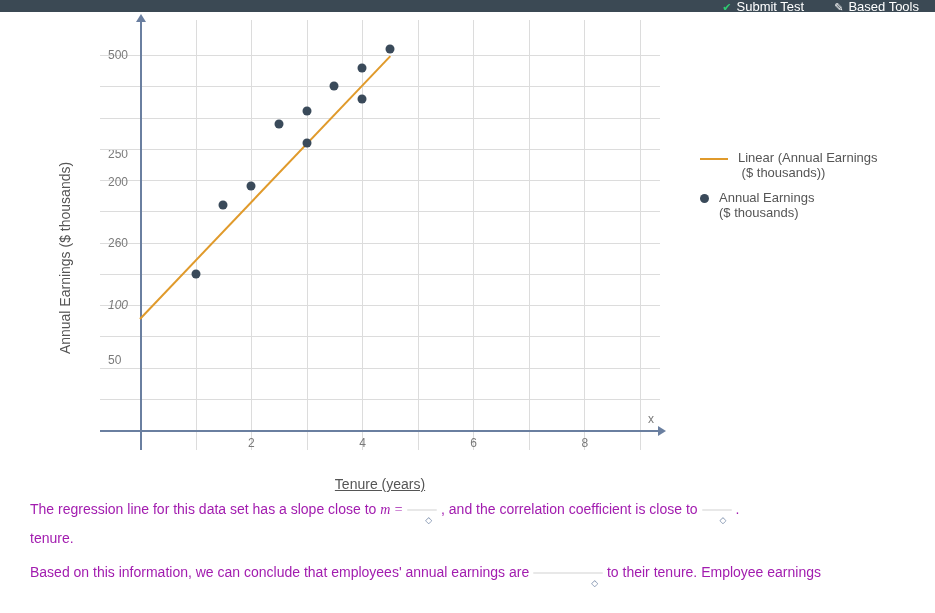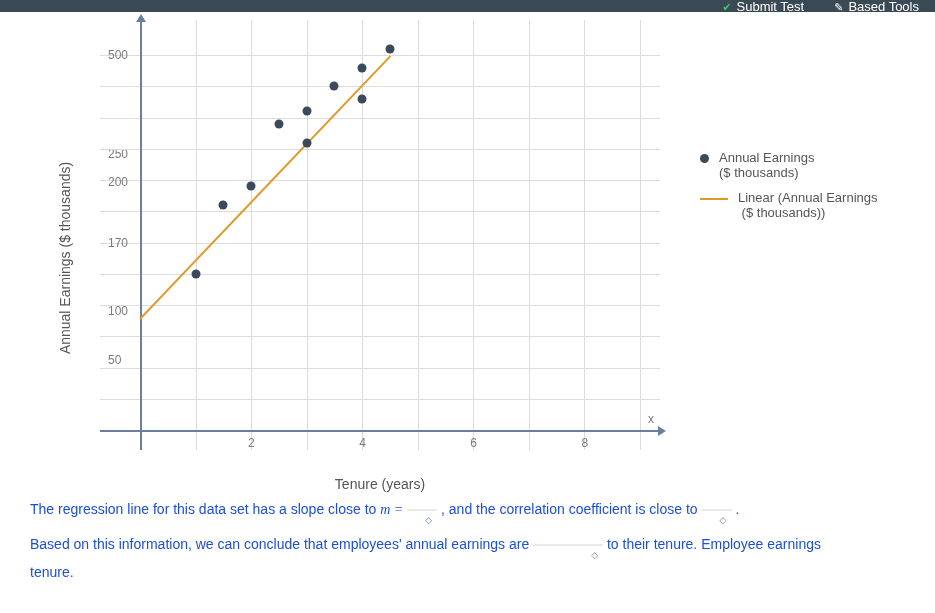--- a/index.html
+++ b/index.html
@@ -97,20 +97,21 @@
       background: #e09a2b;
       transform-origin: left center;
     }
     .x-axis-label {
       position: absolute;
       left: 50%;
       bottom: -42px;
       transform: translateX(-50%);
       color: #555;
       font-size: 14px;
+      text-decoration: underline;
     }
     .axis-x-name {
       position: absolute;
       color: #7a7a7a;
       font-size: 12px;
     }
     .legend {
       padding-top: 130px;
       padding-left: 20px;
       color: #555;
@@ -131,21 +132,21 @@
     }
     .legend-line {
       width: 28px; height: 2px;
       background: #e09a2b;
       flex-shrink: 0;
       margin-top: 8px;
     }
     .question-area {
       padding: 15px 30px 0 30px;
       line-height: 2;
-      color: #1d4ed8;
+      color: #a21caf;
     }
     .pill-select {
       display: inline-block;
       background: #e8e8e8;
       border-radius: 10px;
       padding: 1px 18px 1px 12px;
       font-size: 12px;
       color: #6a7fa0;
       position: relative;
       cursor: pointer;
@@ -179,23 +180,23 @@
 <div class="main-area">
 
   <div class="chart-zone">
     <div class="y-axis-label">Annual Earnings ($ thousands)</div>
     <div class="plot" id="plot">
 
       <div class="x-axis-label">Tenure (years)</div>
     <div class="grid-line-h" style="top: 347.5px; left: 0px;"></div>
         <div class="tick-label" style="top: 333px; left: 8px;">50</div>
         <div class="grid-line-h" style="top: 285px; left: 0px;"></div>
-        <div class="tick-label" style="top: 284px; left: 8px;">100</div>
+        <div class="tick-label" style="top: 278px; left: 8px; font-style: italic;">100</div>
         <div class="grid-line-h" style="top: 222.5px; left: 0px;"></div>
-        <div class="tick-label" style="top: 215.5px; left: 8px;">170</div>
+        <div class="tick-label" style="top: 215.5px; left: 8px;">260</div>
         <div class="grid-line-h" style="top: 160px; left: 0px;"></div>
         <div class="tick-label" style="top: 155px; left: 8px;">200</div>
         <div class="grid-line-h" style="top: 97.5px; left: 0px;"></div>
         <div class="tick-label" style="top: 90.5px; left: 8px; margin-top: 36px;">250</div>
         <div class="grid-line-h" style="top: 35px; left: 0px;"></div>
         <div class="tick-label" style="top: 28px; left: 8px;">500</div>
         <div class="grid-line-h" style="top: 378.75px; left: 0px;"></div>
         <div class="grid-line-h" style="top: 316.25px; left: 0px;"></div>
         <div class="grid-line-h" style="top: 253.75px; left: 0px;"></div>
         <div class="grid-line-h" style="top: 191.25px; left: 0px;"></div>
@@ -228,43 +229,43 @@
         <div class="point" style="left: 206.667px; top: 91.25px;"></div>
         <div class="point" style="left: 234.444px; top: 66.25px;"></div>
         <div class="point" style="left: 262.222px; top: 78.75px;"></div>
         <div class="point" style="left: 262.222px; top: 47.5px;"></div>
         <div class="point" style="left: 290px; top: 28.75px;"></div>
       </div>
   </div>
 
   <div class="legend">
     <div class="legend-row">
+      <div class="legend-line"></div>
+      <div>
+        Linear (Annual Earnings<br>&nbsp;($ thousands))
+      </div>
+    </div>
+    <div class="legend-row">
       <div class="legend-dot"></div>
       <div>
         Annual Earnings<br>($ thousands)
-      </div>
-    </div>
-    <div class="legend-row">
-      <div class="legend-line"></div>
-      <div>
-        Linear (Annual Earnings<br>&nbsp;($ thousands))
       </div>
     </div>
   </div>
 
 </div>
 
 <div class="question-area">
   <div>
     <span>The regression line for this data set has a slope close to </span>
     <span class="math-italic">m =</span>
     <span class="pill-select"></span>
     <span> , and the correlation coefficient is close to </span>
     <span class="pill-select"></span>
     <span> .</span>
   </div>
+  <div>tenure.</div>
   <div style="margin-top:6px;">
     <span>Based on this information, we can conclude that employees' annual earnings are </span>
     <span class="pill-select" style="min-width:70px;"></span>
     <span> to their tenure. Employee earnings </span>
   </div>
-  <div>tenure.</div>
 </div>
 
 </body></html>

